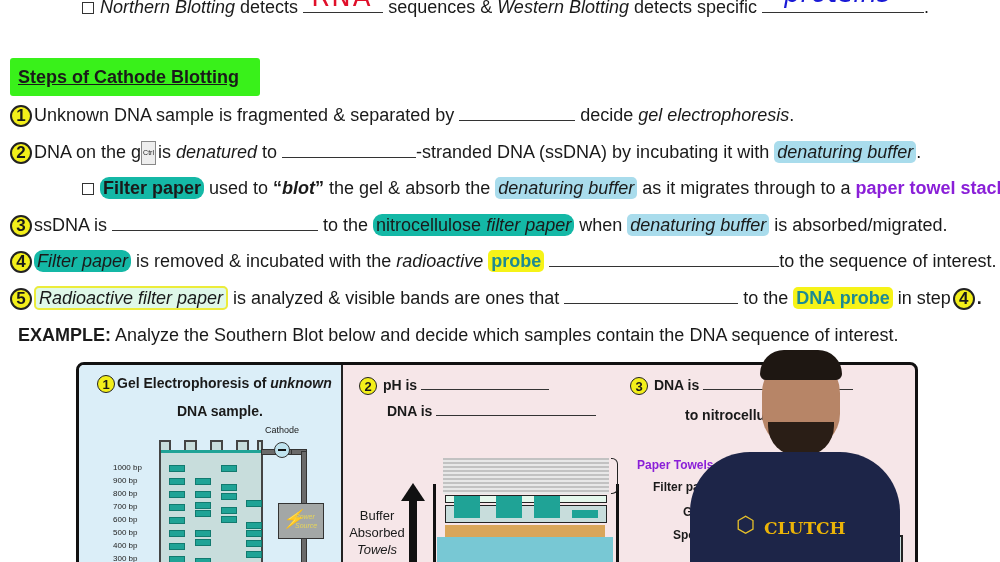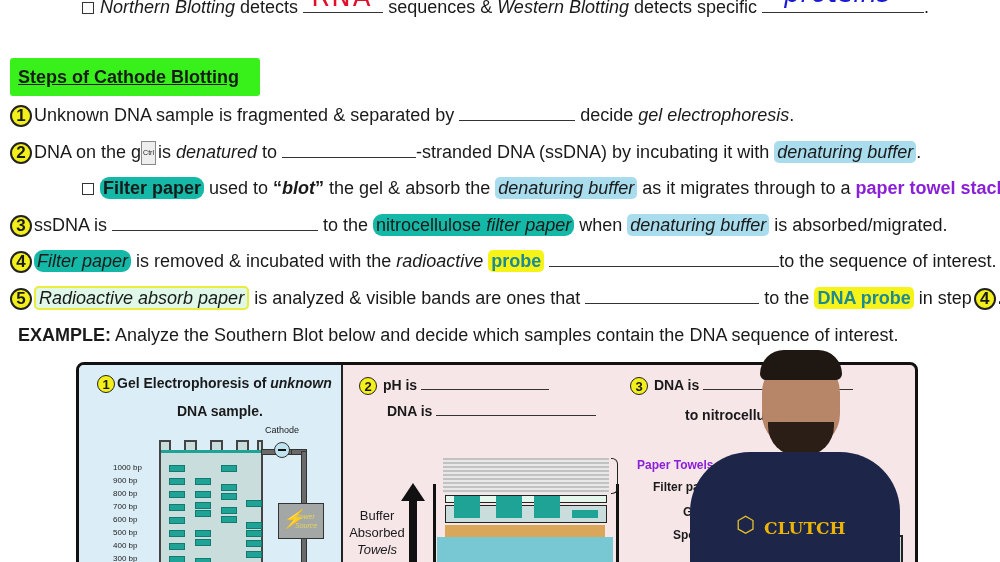--- a/index.html
+++ b/index.html
@@ -68,21 +68,21 @@
 
 <div class="line" style="left:10px; top:214px;">
   <span class="num">3</span><span>ssDNA is </span><span class="blank" style="width:206px;"></span><span> to the </span><span class="hl-green"><span>nitrocellulose </span><span class="it">filter paper</span></span><span> when </span><span class="hl-blue it">denaturing buffer</span><span> is absorbed/migrated.</span>
 </div>
 
 <div class="line" style="left:10px; top:250px;">
   <span class="num">4</span><span class="hl-green it">Filter paper</span><span> is removed &amp; incubated with the </span><span class="it">radioactive</span> <span class="hl-yellow">probe</span> <span class="blank" style="width:230px;"></span><span>to the sequence of interest.</span>
 </div>
 
 <div class="line" style="left:10px; top:287px;">
-  <span class="num">5</span><span class="hl-yellow-outline it">Radioactive absorb paper</span><span> is analyzed &amp; visible bands are ones that </span><span class="blank" style="width:174px;"></span><span> to the </span><span class="hl-yellow">DNA probe</span><span> in step</span><span class="num" style="margin-left:2px;">4</span><span class="b">.</span>
+  <span class="num">5</span><span class="hl-yellow-outline it">Radioactive filter paper</span><span> is analyzed &amp; visible bands are ones that </span><span class="blank" style="width:174px;"></span><span> to the </span><span class="hl-yellow">DNA probe</span><span> in step</span><span class="num" style="margin-left:2px;">4</span><span class="b">.</span>
 </div>
 
 <div class="line" style="left:18px; top:324px;">
   <span class="b">EXAMPLE:</span><span> Analyze the Southern Blot below and decide which samples contain the DNA sequence of interest.</span>
 </div>
 
 <div class="abs diagram">
 
   <div class="abs panel1">
     <div class="abs panel-title" style="left:18px; top:10px;">

